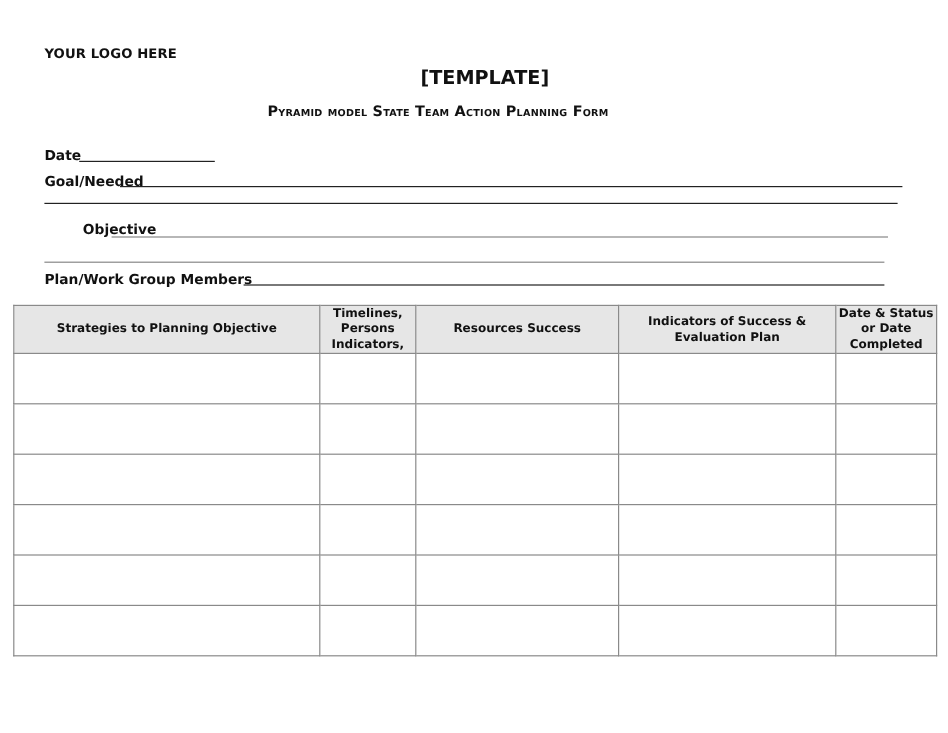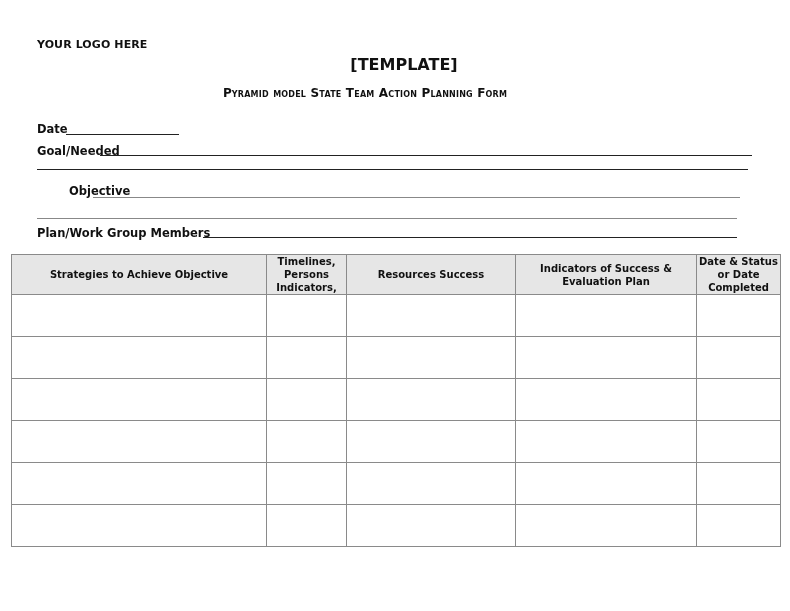--- a/index.html
+++ b/index.html
@@ -51,21 +51,21 @@
 <table class="grid">
   <colgroup>
     <col style="width:255px">
     <col style="width:80px">
     <col style="width:169px">
     <col style="width:181px">
     <col style="width:84px">
   </colgroup>
   <thead>
     <tr>
-      <th>Strategies to Achieve Objective</th>
+      <th>Strategies to Planning Objective</th>
       <th>Timelines, Persons Indicators,</th>
       <th>Resources Success</th>
       <th>Indicators of Success &amp; Evaluation Plan</th>
       <th>Date &amp; Status or Date Completed</th>
     </tr>
   </thead>
   <tbody>
     <tr>
       <td></td>
       <td></td>

